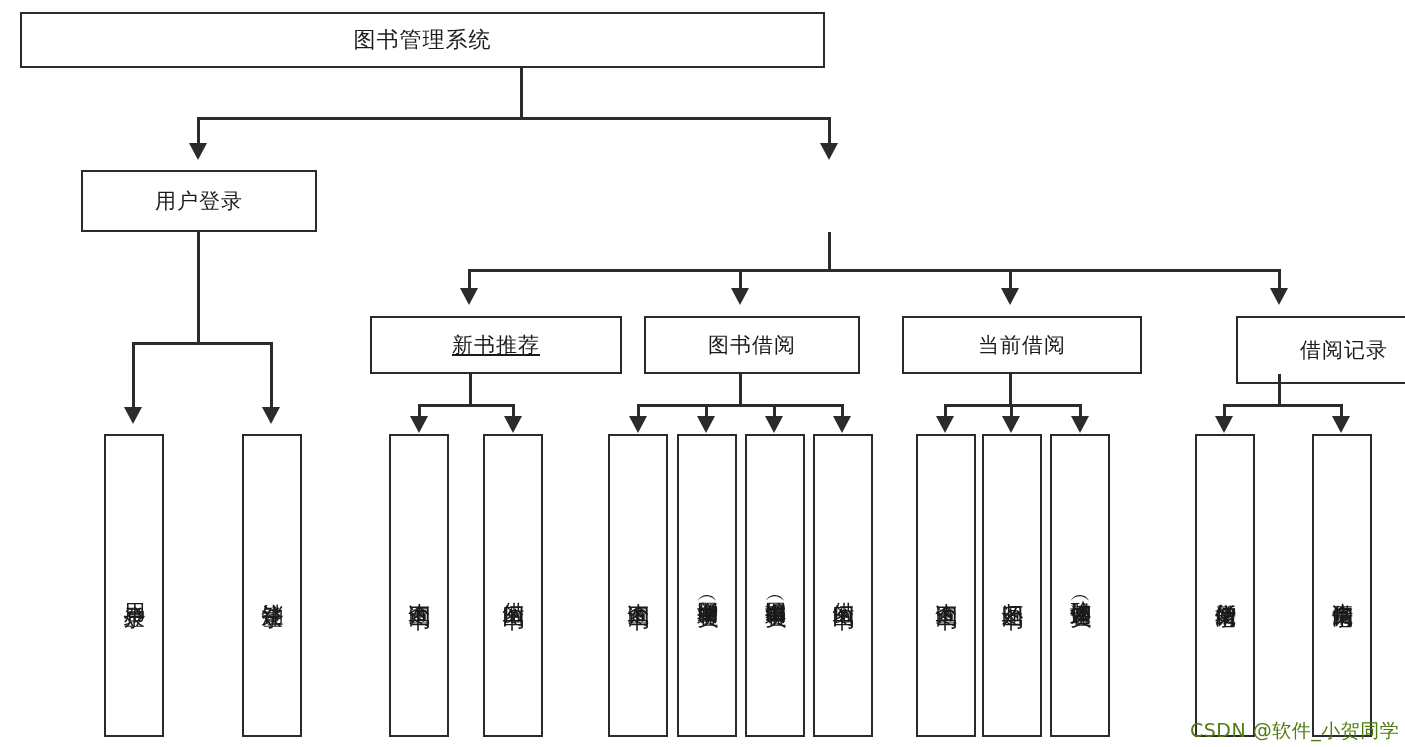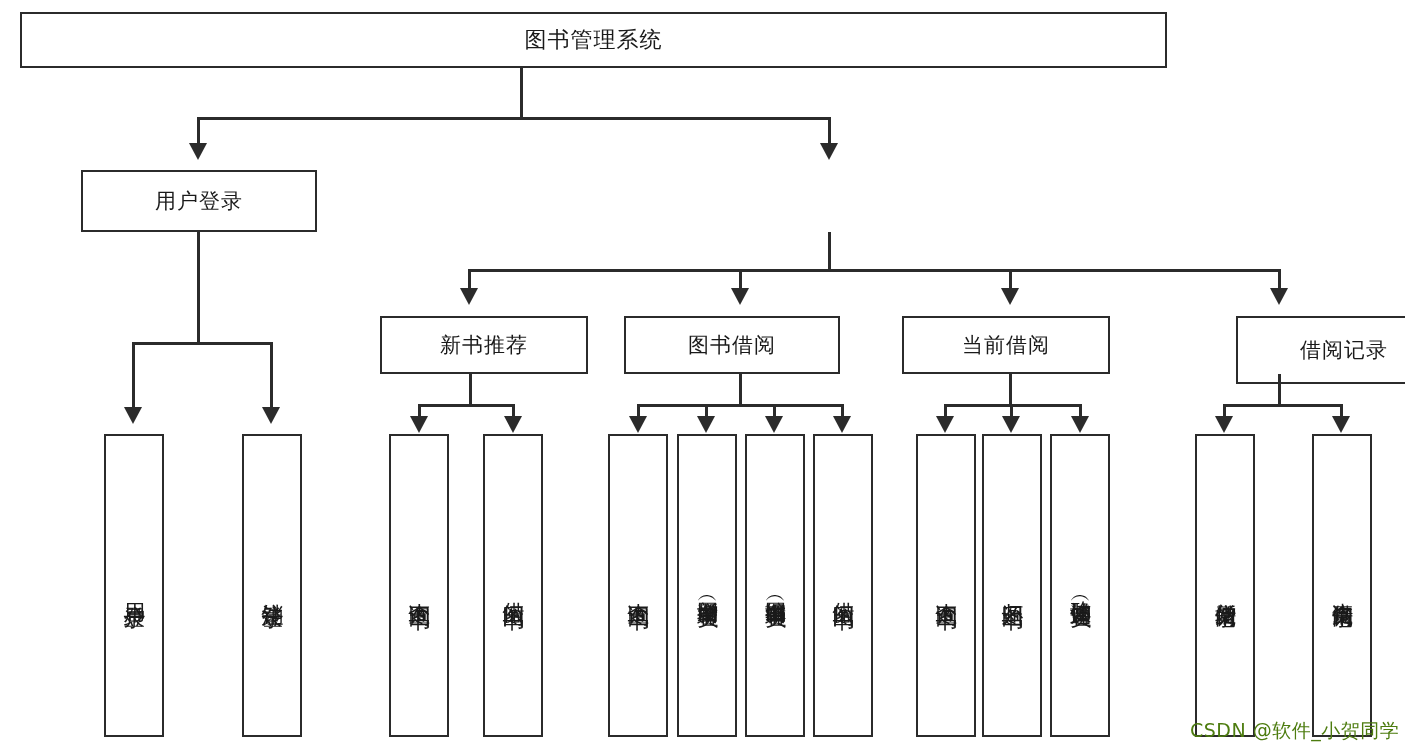--- a/index.html
+++ b/index.html
@@ -72,21 +72,21 @@
     font-size: 19px;
     letter-spacing: 0.5px;
     white-space: nowrap;
   }
 </style>
 </head>
 <body>
 
 <div id="canvas">
 
-  <div class="node root" style="left:20px; top:12px; width:1147px; height:56px;">
+  <div class="node root" style="left:20px; top:12px; width:805px; height:56px;">
     <span class="label">图书管理系统</span>
   </div>
 
   <div class="ln v" style="left:520px; top:68px; width:2.5px; height:50px;"></div>
 
   <div class="ln h" style="left:197px; top:117px; width:634px; height:2.5px;"></div>
 
   <div class="ln v" style="left:197px; top:117px; width:2.5px; height:28px;"></div>
   <div class="arrow" style="left:189px; top:143px;"></div>
 
@@ -108,27 +108,27 @@
   <div class="ln h" style="left:468px; top:269px; width:812px; height:2.5px;"></div>
   <div class="ln v" style="left:468px; top:269px; width:2.5px; height:20px;"></div>
   <div class="arrow" style="left:460px; top:288px;"></div>
   <div class="ln v" style="left:739px; top:269px; width:2.5px; height:20px;"></div>
   <div class="arrow" style="left:731px; top:288px;"></div>
   <div class="ln v" style="left:1009px; top:269px; width:2.5px; height:20px;"></div>
   <div class="arrow" style="left:1001px; top:288px;"></div>
   <div class="ln v" style="left:1278px; top:269px; width:2.5px; height:20px;"></div>
   <div class="arrow" style="left:1270px; top:288px;"></div>
 
-  <div class="node" style="left:380px; top:316px; width:208px; height:58px;">
+  <div class="node" style="left:370px; top:316px; width:252px; height:58px;text-decoration:underline;">
     <span class="label">新书推荐</span>
   </div>
-  <div class="node" style="left:624px; top:316px; width:216px; height:58px;">
+  <div class="node" style="left:644px; top:316px; width:216px; height:58px;">
     <span class="label">图书借阅</span>
   </div>
-  <div class="node" style="left:902px; top:316px; width:208px; height:58px;justify-content:center;">
+  <div class="node" style="left:902px; top:316px; width:240px; height:58px;justify-content:center;">
     <span class="label">当前借阅</span>
   </div>
   <div class="node" style="left:1236px; top:316px; width:216px; height:68px;">
     <span class="label">借阅记录</span>
   </div>
 
   <div class="ln v" style="left:469px; top:374px; width:2.5px; height:31px;"></div>
   <div class="ln h" style="left:418px; top:404px; width:96px; height:2.5px;"></div>
   <div class="ln v" style="left:418px; top:404px; width:2.5px; height:14px;"></div>
   <div class="arrow" style="left:410px; top:416px;"></div>

